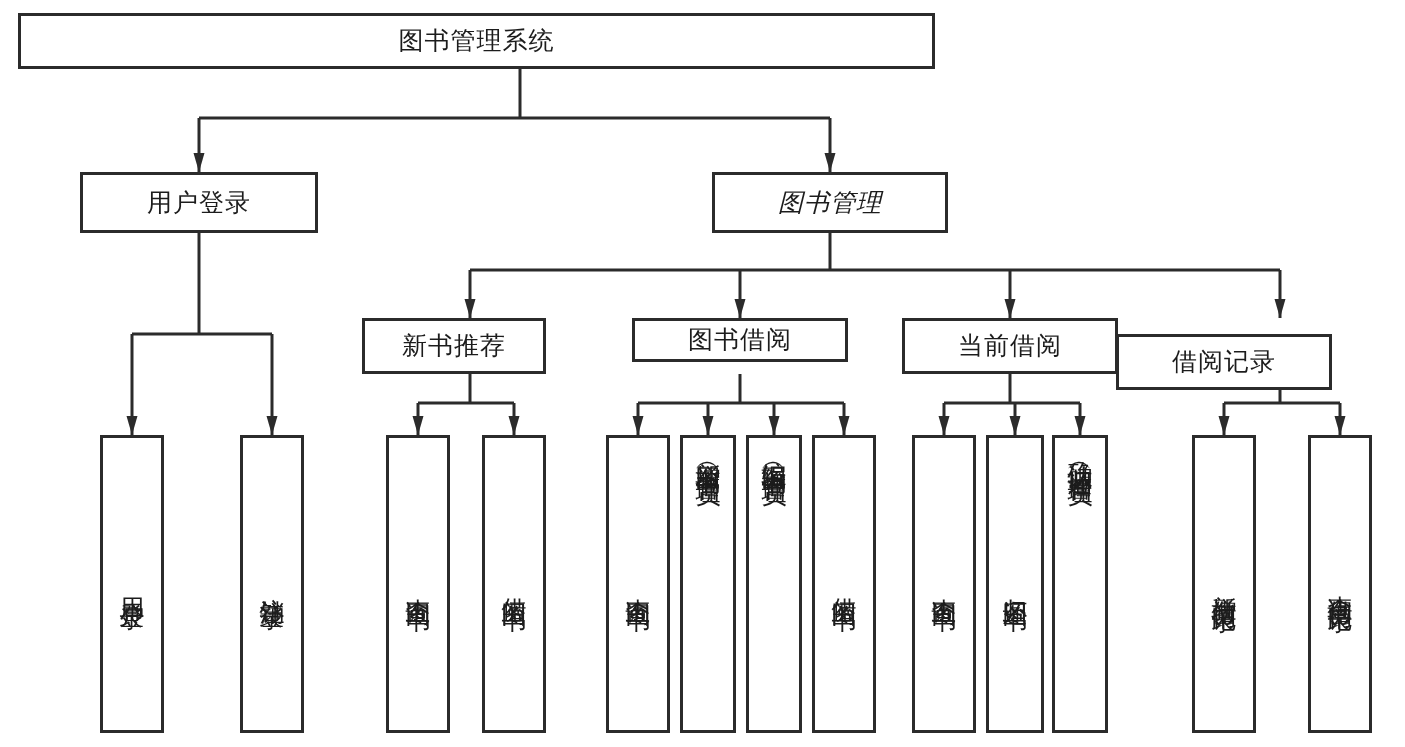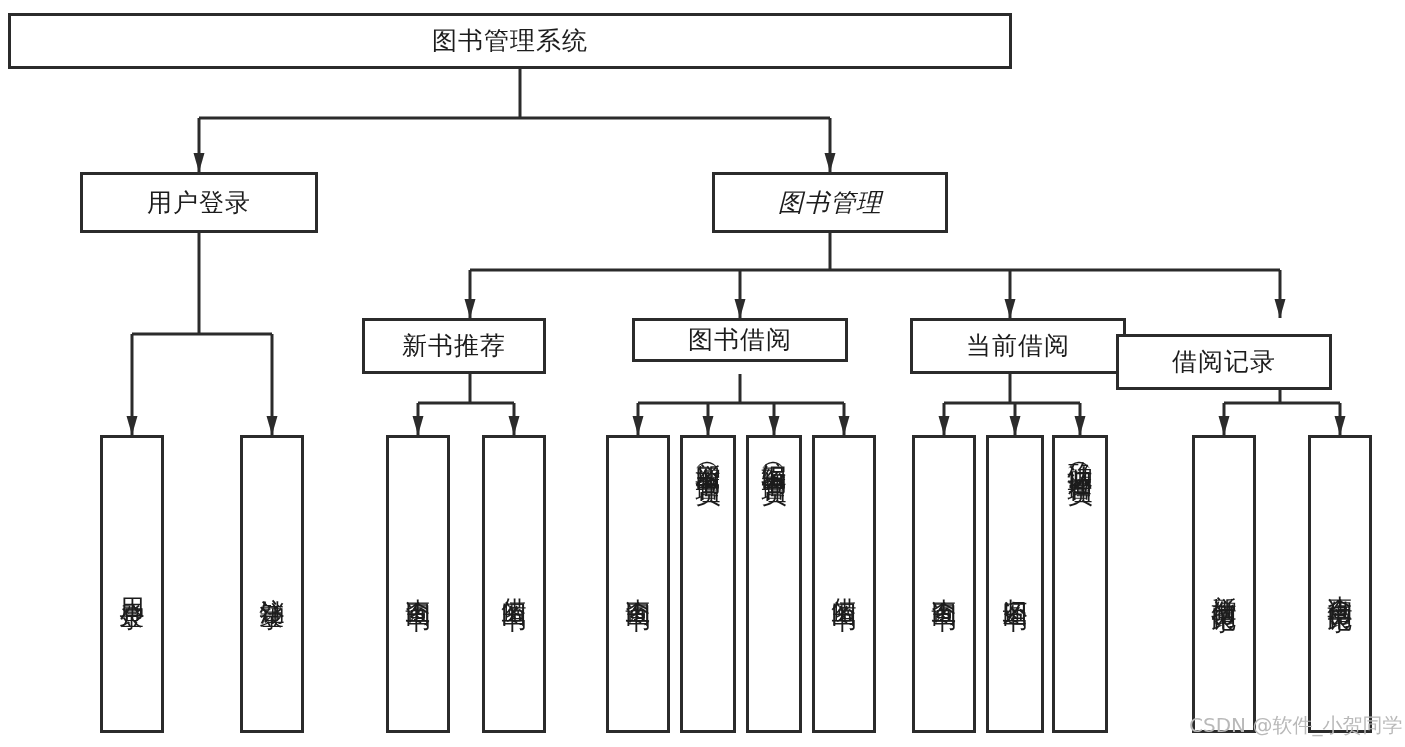--- a/index.html
+++ b/index.html
@@ -124,36 +124,36 @@
       <line x1="1080" y1="403" x2="1080" y2="435" stroke="#2b2b2b" stroke-width="3" stroke-linecap="butt"></line>
       <polygon points="1074.5,416 1085.5,416 1080,435" fill="#2b2b2b"></polygon>
       <line x1="1280" y1="374" x2="1280" y2="403" stroke="#2b2b2b" stroke-width="3" stroke-linecap="butt"></line>
       <line x1="1224" y1="403" x2="1340" y2="403" stroke="#2b2b2b" stroke-width="3" stroke-linecap="butt"></line>
       <line x1="1224" y1="403" x2="1224" y2="435" stroke="#2b2b2b" stroke-width="3" stroke-linecap="butt"></line>
       <polygon points="1218.5,416 1229.5,416 1224,435" fill="#2b2b2b"></polygon>
       <line x1="1340" y1="403" x2="1340" y2="435" stroke="#2b2b2b" stroke-width="3" stroke-linecap="butt"></line>
       <polygon points="1334.5,416 1345.5,416 1340,435" fill="#2b2b2b"></polygon>
     </svg>
   <div id="nodes">
-      <div class="node horiz root" style="left: 8px; top: 13px; width: 1004px; height: 56px;">
+      <div class="node horiz root" style="left: 18px; top: 13px; width: 917px; height: 56px;">
         <span class="label">图书管理系统</span>
       </div>
       <div class="node horiz" style="left: 80px; top: 172px; width: 238px; height: 61px;">
         <span class="label">用户登录</span>
       </div>
       <div class="node horiz" style="left: 712px; top: 172px; width: 236px; height: 61px; font-style: italic;">
         <span class="label">图书管理</span>
       </div>
       <div class="node horiz" style="left: 362px; top: 318px; width: 184px; height: 56px;">
         <span class="label">新书推荐</span>
       </div>
       <div class="node horiz" style="left: 632px; top: 318px; width: 216px; height: 44px;">
         <span class="label">图书借阅</span>
       </div>
-      <div class="node horiz" style="left: 902px; top: 318px; width: 216px; height: 56px; margin-left: 8px;">
+      <div class="node horiz" style="left: 902px; top: 318px; width: 216px; height: 56px;">
         <span class="label">当前借阅</span>
       </div>
       <div class="node horiz" style="left: 1116px; top: 318px; width: 216px; height: 56px; margin-top: 16px;">
         <span class="label">借阅记录</span>
       </div>
       <div class="node leaf" style="left: 100px; top: 435px; width: 64px; height: 298px;">
         <span class="label">用户登录</span>
       </div>
       <div class="node leaf" style="left: 240px; top: 435px; width: 64px; height: 298px;">
         <span class="label">注销登录</span>
@@ -185,14 +185,13 @@
       <div class="node leaf tall-text" style="left: 1052px; top: 435px; width: 56px; height: 298px;">
         <span class="label">确认归还（管理员）</span>
       </div>
       <div class="node leaf" style="left: 1192px; top: 435px; width: 64px; height: 298px;">
         <span class="label">新增借阅记录</span>
       </div>
       <div class="node leaf" style="left: 1308px; top: 435px; width: 64px; height: 298px;">
         <span class="label">查询借阅记录</span>
       </div>
     </div>
-  <div id="watermark">CSDN @软件_小贺同学</div>
 </div>
 
 </body></html>

